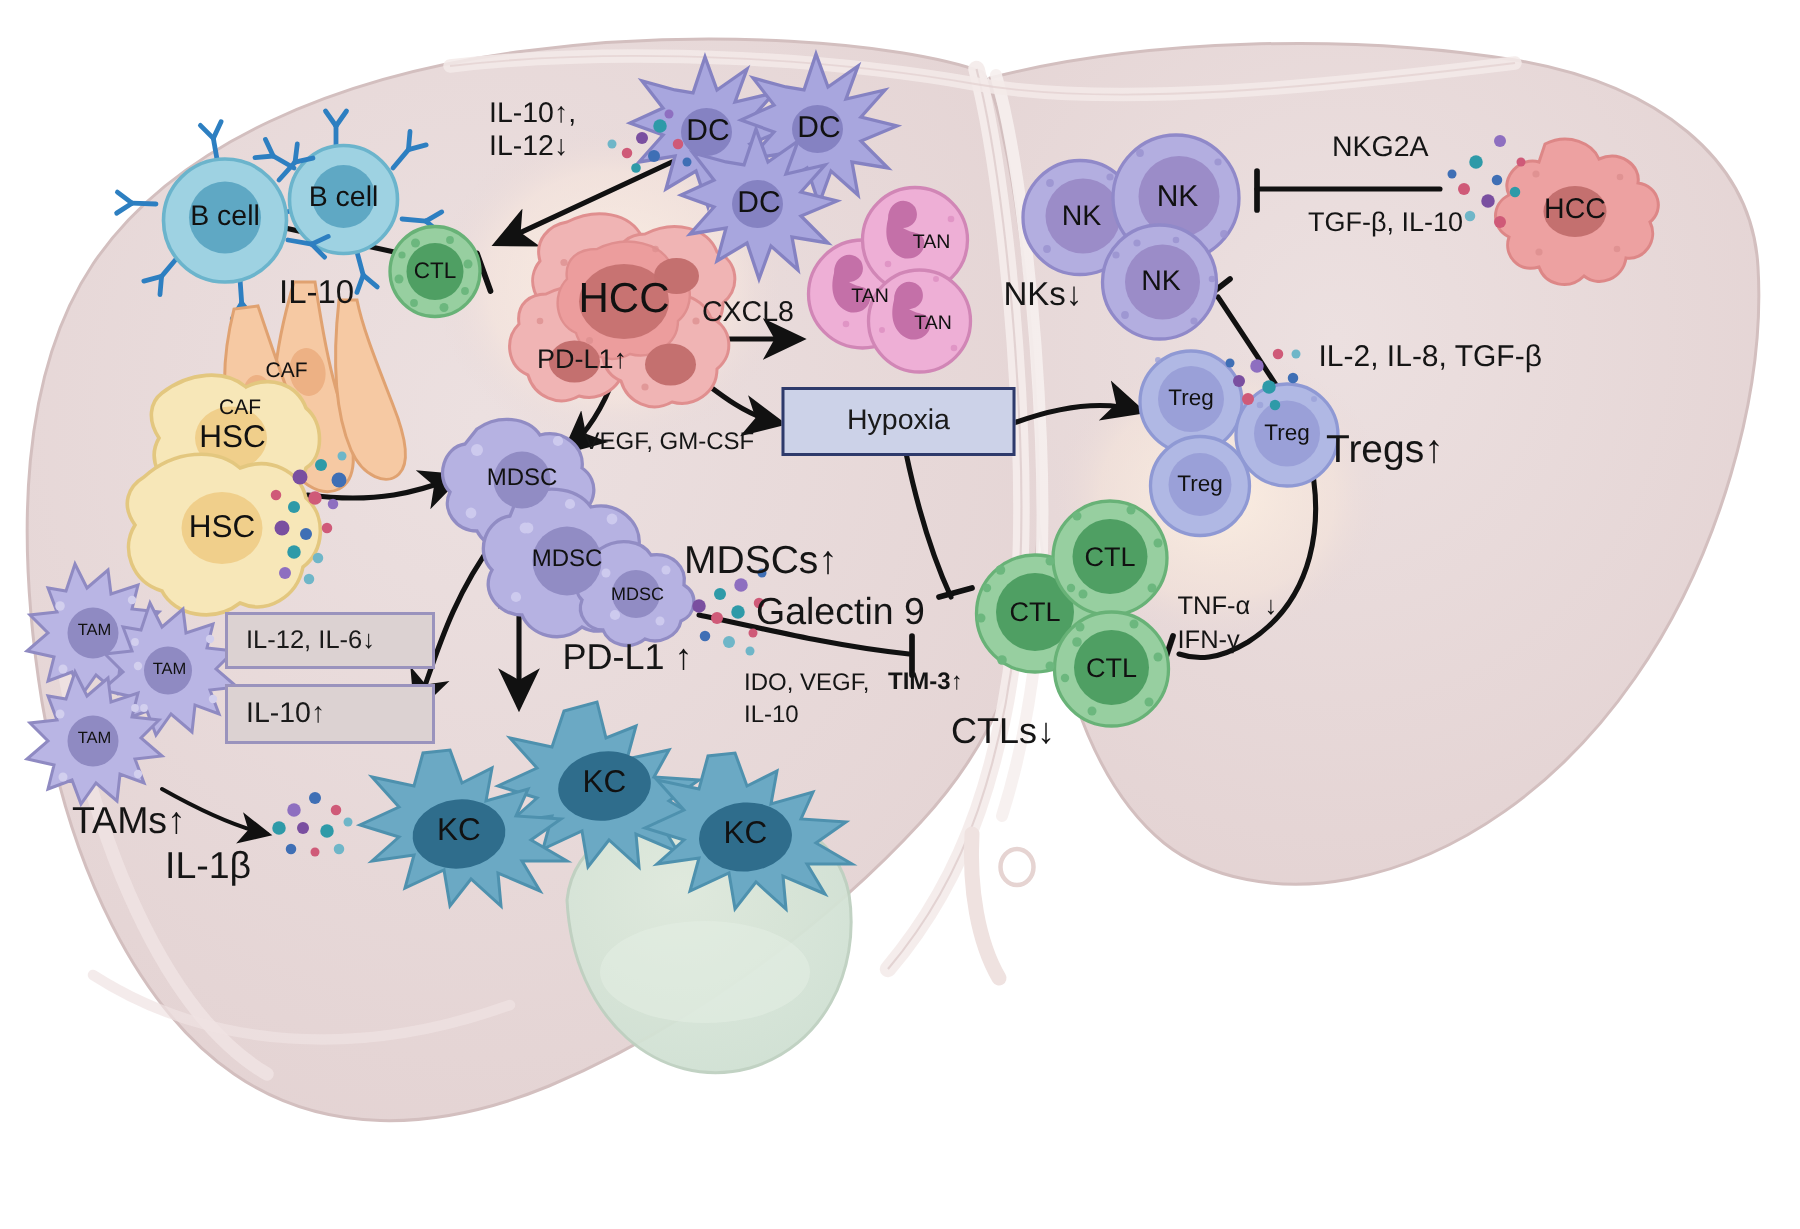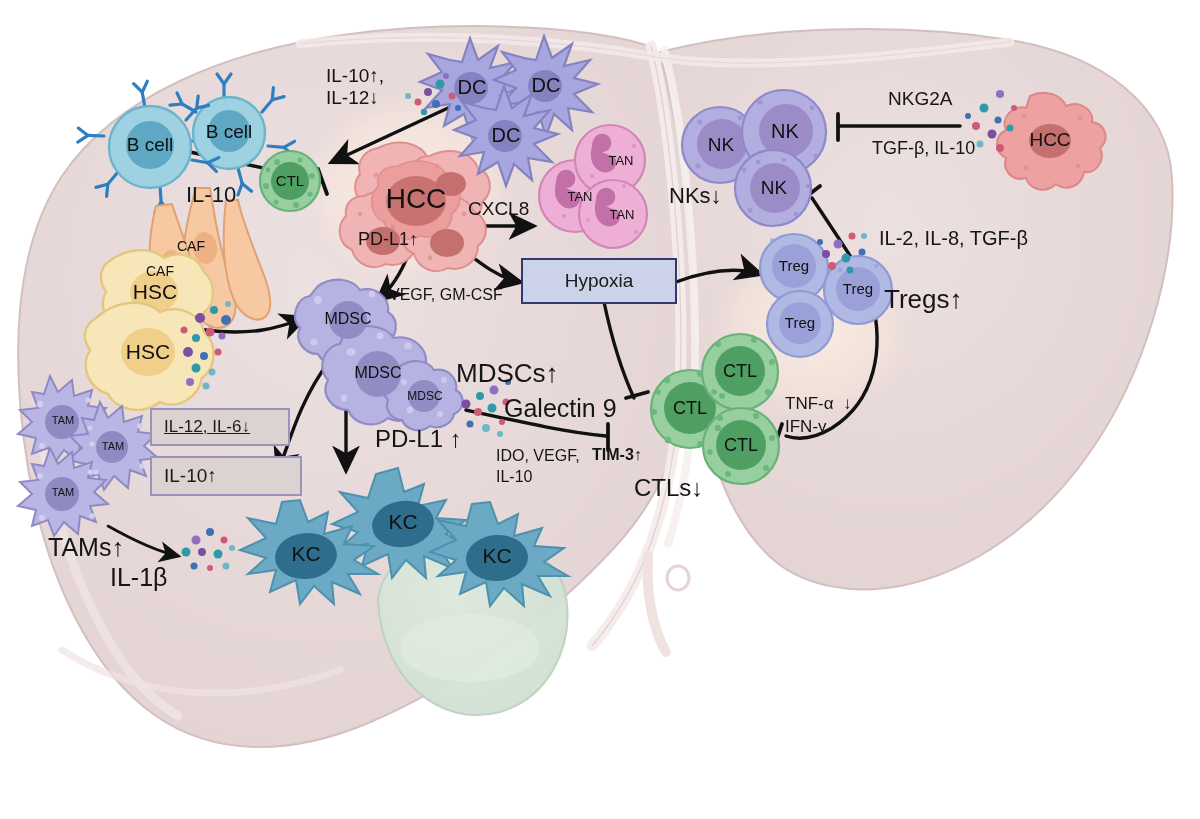--- a/index.html
+++ b/index.html
@@ -572,25 +572,25 @@
     <circle cx="210" cy="568" r="3" fill="#cf5a78"></circle>
         <circle cx="226" cy="566" r="3.5" fill="#6fb6c8"></circle>
   </g>
 
 </svg>
 
 <div class="box hypox" style="left:521px;top:258px;width:156px;height:46px;font-size:19px;">
   <span>Hypoxia</span>
 </div>
 
-<div class="box cyto" style="left:150px;top:408px;width:140px;height:38px;font-size:17px;text-decoration:underline;">
+<div class="box cyto" style="left:150px;top:408px;width:140px;height:38px;font-size:17px;">
   <span>IL-12, IL-6↓</span>
 </div>
 
-<div class="box cyto" style="left:150px;top:456px;width:152px;height:40px;font-size:19px;">
+<div class="box cyto" style="left:150px;top:456px;width:140px;height:40px;font-size:19px;">
   <span>IL-10↑</span>
 </div>
 
 <div class="cellTxt" style="left:110px;top:134px;width:80px;font-size:19px;">B cell</div>
 <div class="cellTxt" style="left:189px;top:121px;width:80px;font-size:19px;">B cell</div>
 <div class="cellTxt" style="left:265px;top:172px;width:50px;font-size:15px;">CTL</div>
 <div class="cellTxt" style="left:371px;top:183px;width:90px;font-size:28px;">HCC</div>
 <div class="cellTxt" style="left:1020px;top:129px;width:60px;font-size:19px;">HCC</div>
 
 <div class="cellTxt" style="left:452px;top:76px;width:40px;font-size:20px;">DC</div>

